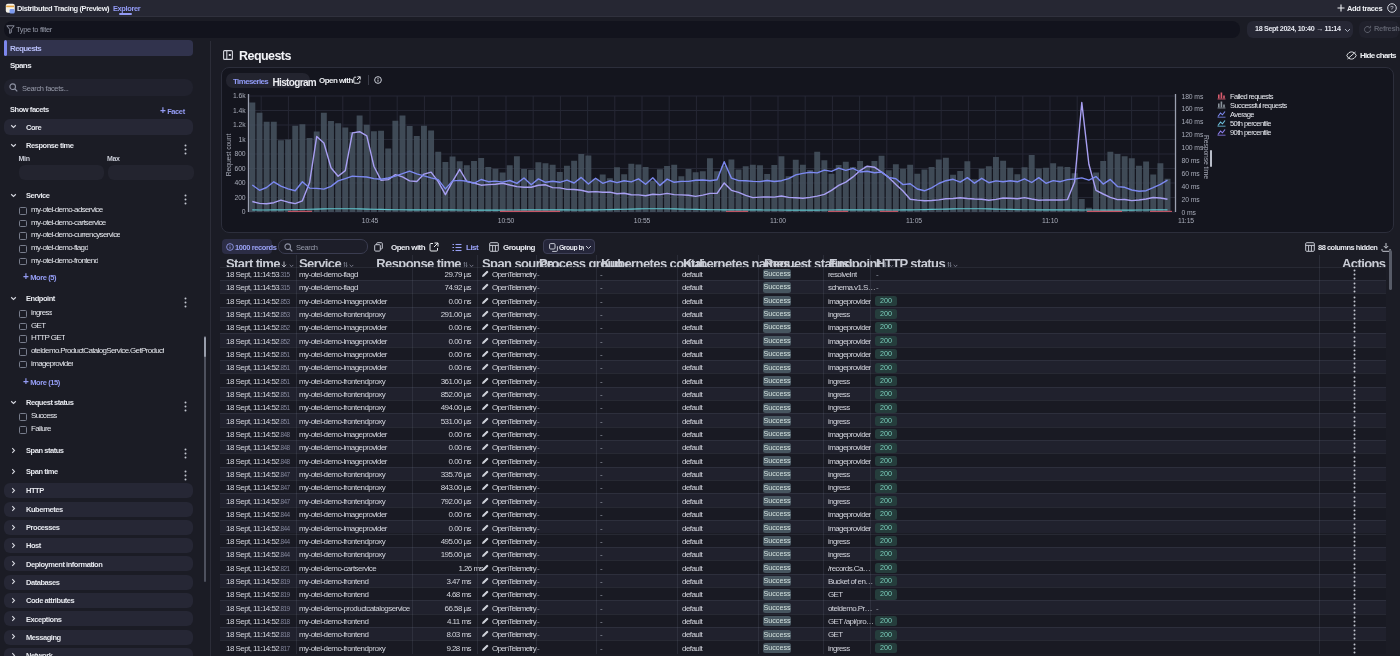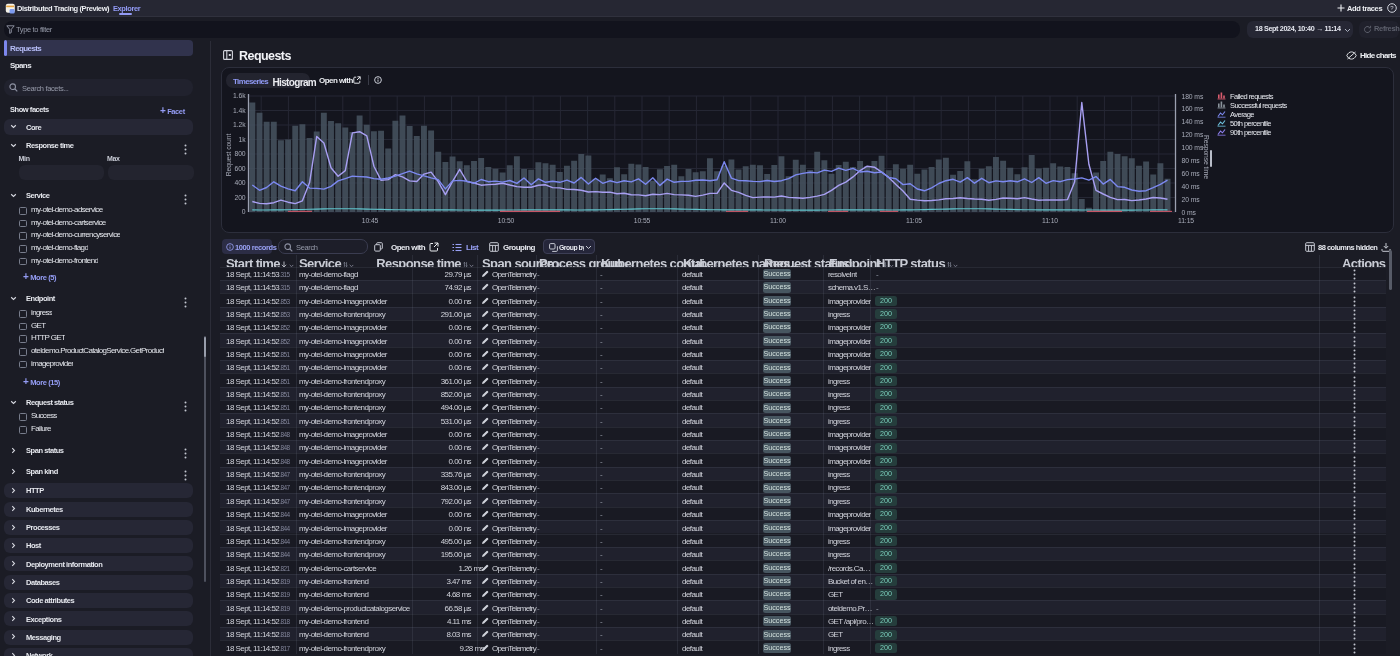--- a/index.html
+++ b/index.html
@@ -231,21 +231,21 @@
   </svg>
 <div class="abs sectit" style="left:26px;top:445.5px">Span status</div>
 <span class="abs" style="left:184px;top:445px"><svg width="3" height="11" viewBox="0 0 3 11">
       <circle cx="1.5" cy="1.5" r="1" fill="#c3c6d0"></circle>
       <circle cx="1.5" cy="5.5" r="1" fill="#c3c6d0"></circle>
       <circle cx="1.5" cy="9.5" r="1" fill="#c3c6d0"></circle>
     </svg></span>
 <svg class="abs" style="left:11px;top:468px" width="5" height="7" viewBox="0 0 6 8">
     <path d="M1.5 1.2 4.2 4 1.5 6.8" stroke="#d6d8e0" stroke-width="1.3" fill="none"></path>
   </svg>
-<div class="abs sectit" style="left:26px;top:467px">Span kind</div>
+<div class="abs sectit" style="left:26px;top:467px">Span time</div>
 <span class="abs" style="left:184px;top:466.5px"><svg width="3" height="11" viewBox="0 0 3 11">
       <circle cx="1.5" cy="1.5" r="1" fill="#c3c6d0"></circle>
       <circle cx="1.5" cy="5.5" r="1" fill="#c3c6d0"></circle>
       <circle cx="1.5" cy="9.5" r="1" fill="#c3c6d0"></circle>
     </svg></span>
 <div class="abs pill" style="left:4px;top:483.2px;width:189px;height:15px"></div>
 <svg class="abs" style="left:11px;top:486.9px" width="5" height="7" viewBox="0 0 6 8">
     <path d="M1.5 1.2 4.2 4 1.5 6.8" stroke="#d6d8e0" stroke-width="1.3" fill="none"></path>
   </svg>
 <div class="abs sectit" style="left:26px;top:486.4px">HTTP</div>
@@ -1099,21 +1099,21 @@
     <span class="b200" style="left:655px">200</span>
     <span class="c" style="left:1133px;top:1.4px"><svg width="3" height="11" viewBox="0 0 3 11">
         <circle cx="1.5" cy="1.5" r="1" fill="#c3c6d0"></circle>
         <circle cx="1.5" cy="5.5" r="1" fill="#c3c6d0"></circle>
         <circle cx="1.5" cy="9.5" r="1" fill="#c3c6d0"></circle>
       </svg></span>
   </div>
 <div class="trow odd" style="top:640.30px">
     <span class="c" style="left:6px">18 Sept, 11:14:52<span class="msv">.817</span></span>
     <span class="c" style="left:79px">my-otel-demo-frontendproxy</span>
-    <span class="c rt" style="left:181px;width:83px">9.28 ms</span>
+    <span class="c rt" style="left:168px;width:83px">9.28 ms</span>
     <span class="c" style="left:261px;top:2.4px"><svg class="pen" width="8" height="8" viewBox="0 0 8 8">
         <path d="M1 7l0.5-2L5.6 0.9a0.7 0.7 0 0 1 1 0l0.5 0.5a0.7 0.7 0 0 1 0 1L3 6.5Z" fill="#cfd2da"></path>
       </svg></span>
     <span class="c ot" style="left:272px">OpenTelemetry</span>
     <span class="dash" style="left:317px">-</span>
     <span class="dash" style="left:380px">-</span>
     <span class="c" style="left:462px">default</span>
     <span class="bsuc" style="left:543px">Success</span>
     <span class="c ep" style="left:608px">ingress</span>
     <span class="b200" style="left:655px">200</span>

